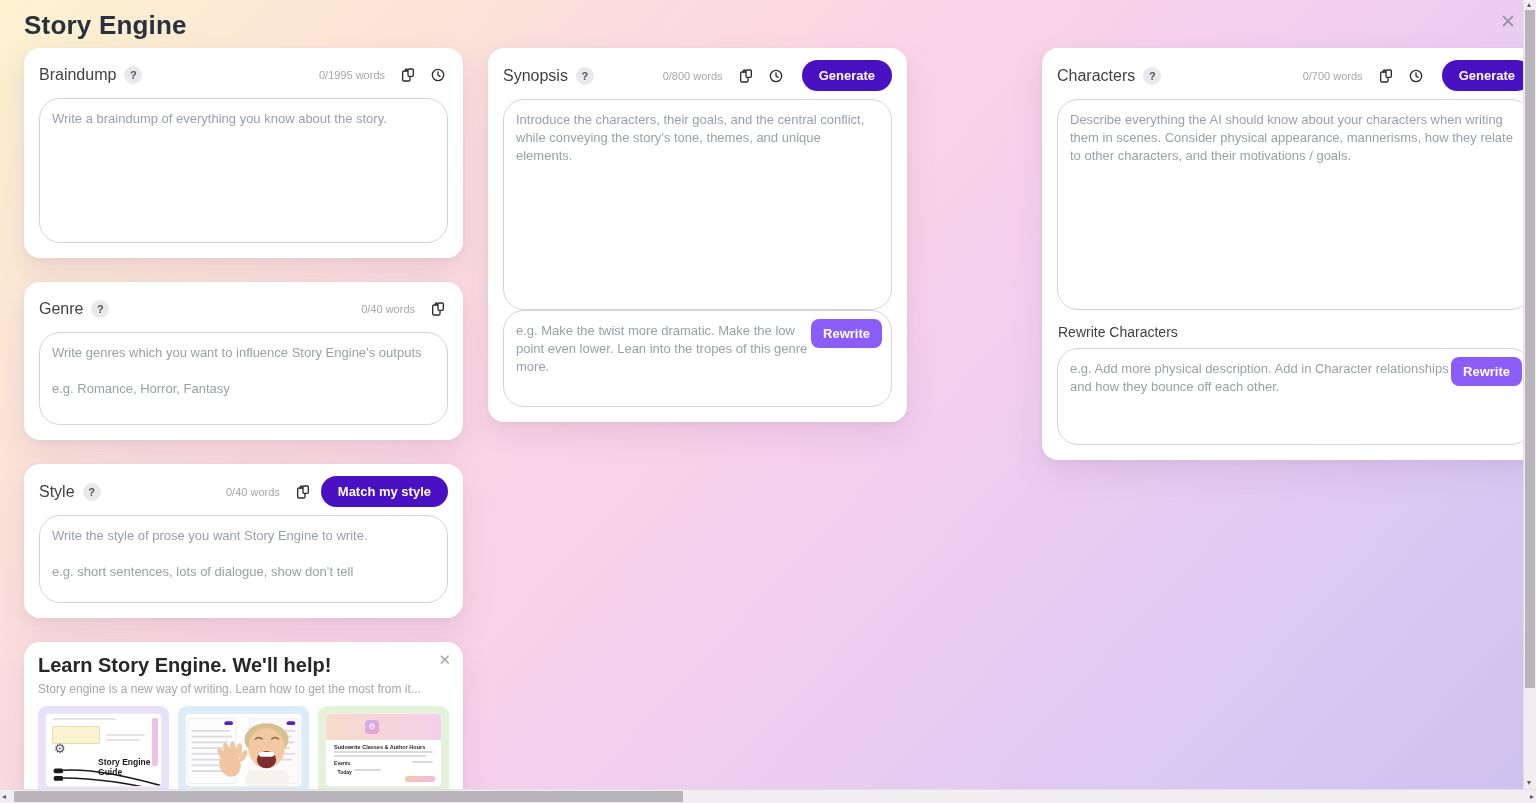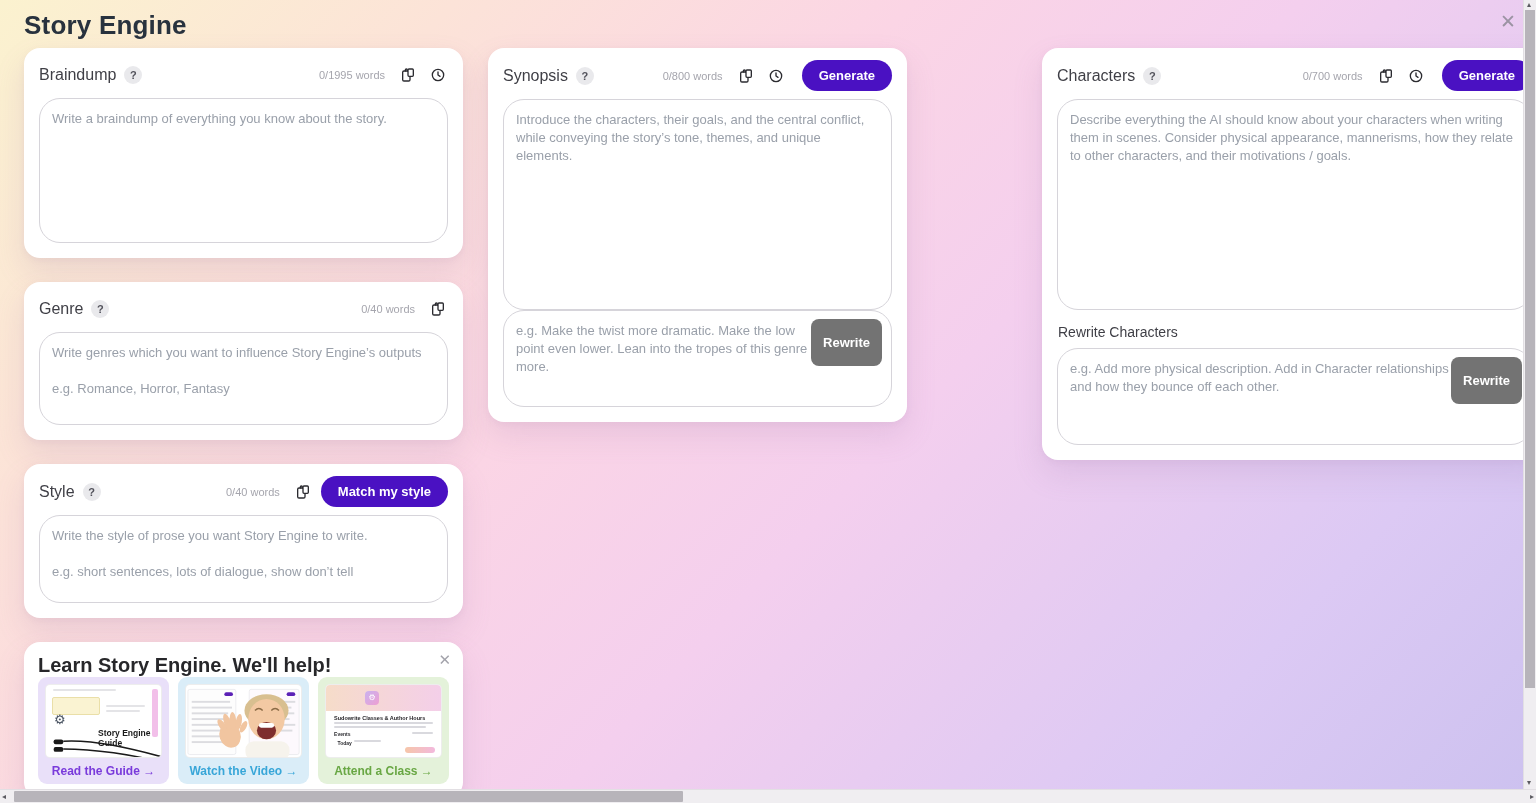--- a/index.html
+++ b/index.html
@@ -46,22 +46,22 @@
   .ta-main { height:211px; }
   .ta-rewrite { height:97px; padding-right:72px; }
 
   .btn-primary {
     background:#4a11c2; color:#fff; border:none; border-radius:999px;
     font:700 13px "Liberation Sans",sans-serif; padding:8px 17px; cursor:pointer; white-space:nowrap;
   }
   .rewrite-label { font-size:14px; color:#3f3f46; margin:14px 0 8px 1px; }
   .rewrite-wrap { position:relative; }
   .btn-rewrite {
-    position:absolute; top:9px; right:10px; background:#737373; color:#fff; border:none;
-    border-radius:8px; font:600 13px "Liberation Sans",sans-serif; padding:16px 12px; cursor:pointer;margin-left:34px;
+    position:absolute; top:9px; right:10px; background:#8b5cf6; color:#fff; border:none;
+    border-radius:8px; font:600 13px "Liberation Sans",sans-serif; padding:7px 12px; cursor:pointer;margin-left:34px;
   }
 
   
   .learn-card { padding:12px 14px 14px; position:relative; margin-bottom:0; }
   .learn-title { font-size:20px; font-weight:700; color:#27272a; }
   .learn-close { position:absolute; top:10px; right:12px; color:#a3a3ab; font-size:15px; cursor:pointer; line-height:1; }
   .learn-sub { font-size:12px; color:#a5a5ad; margin:5px 0 10px; }
   .thumbs { display:flex; gap:9px; }
   .thumb { flex:1; border-radius:9px; padding:7px 7px 4px; display:flex; flex-direction:column; align-items:center; cursor:pointer; }
   .thumb-img { width:100%; height:74px; background:#fff; border-radius:5px; border:1px solid rgba(0,0,0,.07); position:relative; overflow:hidden; }
@@ -157,20 +157,21 @@
       <button class="btn-primary">Match my style</button>
     </div>
     <textarea class="ta-style" placeholder="Write the style of prose you want Story Engine to write.
 
 e.g. short sentences, lots of dialogue, show don’t tell" style=""></textarea>
   </div>
 
   <div class="card learn-card">
     <div class="learn-title">Learn Story Engine. We'll help!</div>
     <div class="learn-close">✕</div>
+    <div class="learn-sub">Story engine is a new way of writing. Learn how to get the most from it...</div>
     <div class="thumbs">
 
       <div class="thumb" style="background: rgb(233, 224, 249);">
         <div class="thumb-img">
           <div class="mini-line" style="left:6%;top:6%;width:55%"></div>
           <div class="g-yellow"></div>
           <div class="g-pink"></div>
           <div class="mini-line" style="left:52%;top:28%;width:34%"></div>
           <div class="mini-line" style="left:52%;top:35%;width:30%"></div>
           <span class="g-gear">⚙</span>

